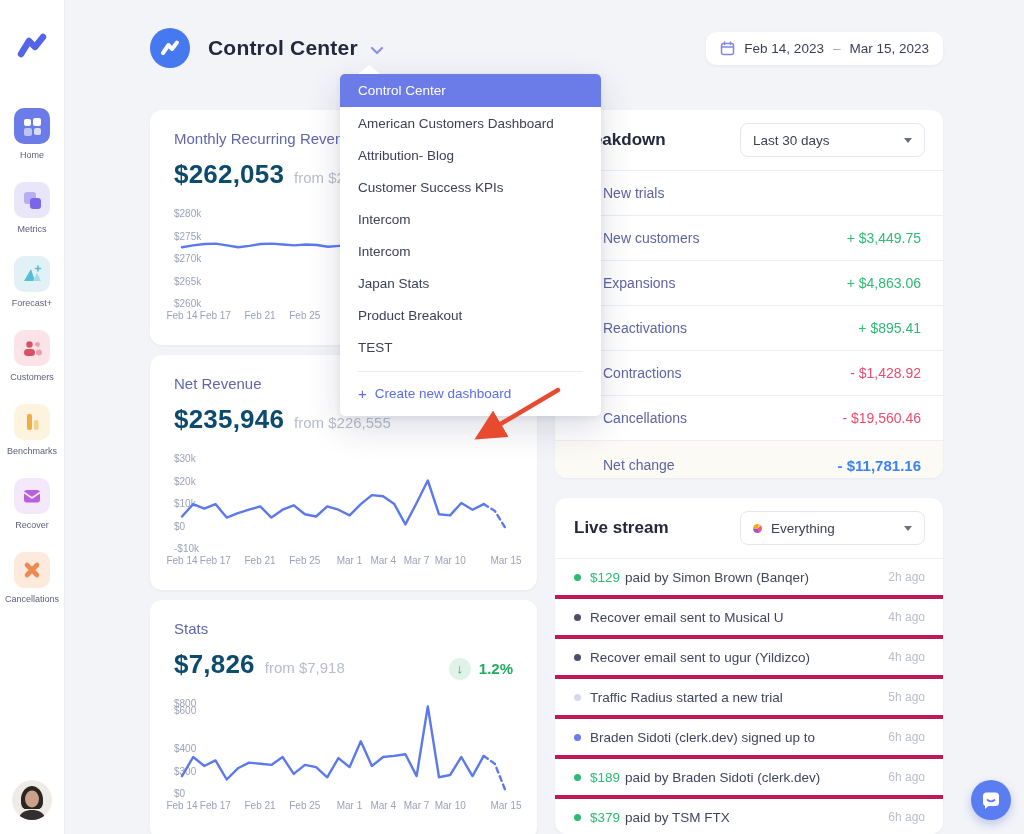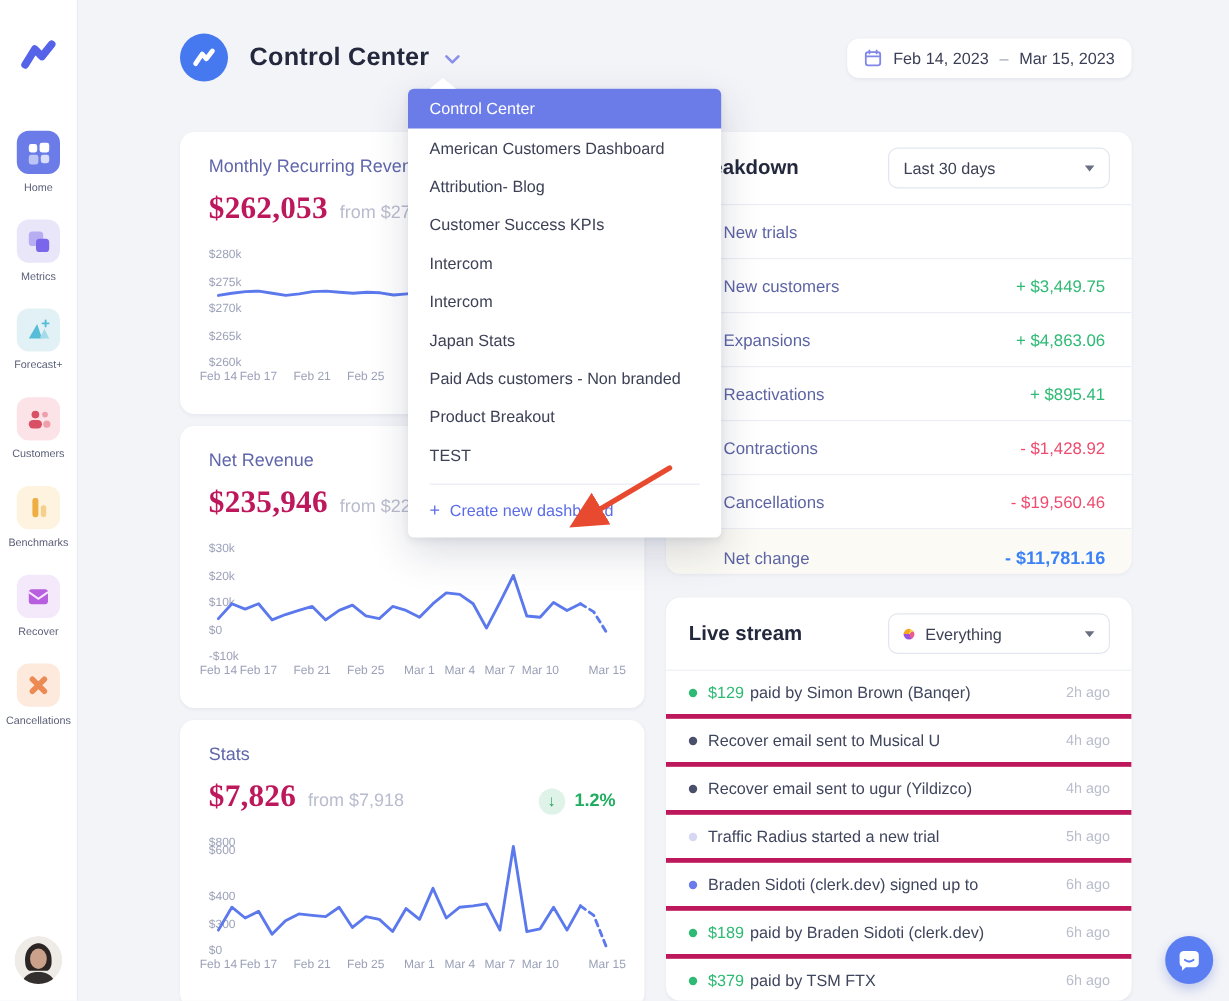--- a/index.html
+++ b/index.html
@@ -35,21 +35,21 @@
   .date-pill .sep { margin:0 9px; color:#9aa0b5; }
   .date-pill svg { margin-right:9px; }
 
   
   .card { position:absolute; background:#ffffff; border-radius:12px; box-shadow:0 1px 3px rgba(35,40,80,.05); }
   .card-mrr  { left:150px; top:110px; width:387px; height:235px; padding:20px 24px; }
   .card-net  { left:150px; top:355px; width:387px; height:235px; padding:20px 24px; }
   .card-fees { left:150px; top:600px; width:387px; height:240px; padding:20px 24px; }
   .metric-title { font-size:15px; color:#6066ab; }
   .metric-value-row { display:flex; align-items:baseline; margin-top:12px; }
-  .metric-value { font-size:26px; font-weight:bold; color:#be185d; letter-spacing:.2px;font-family:Liberation Serif, serif; }
+  .metric-value { font-size:26px; font-weight:bold; color:#0c4a6e; letter-spacing:.2px; }
   .metric-from { margin-left:10px; font-size:15px; color:#b8bccd; }
   .delta-badge { margin-left:auto; display:flex; align-items:center; }
   .delta-circle { width:22px; height:22px; border-radius:50%; background:#dff3e8; color:#27a35f;
                   font-size:13px; display:flex; align-items:center; justify-content:center; }
   .delta-pct { margin-left:8px; font-size:15px; font-weight:bold; color:#1fad5f; }
 
   .chart { display:flex; margin-top:18px; }
   .ylabels { position:relative; width:42px; height:100px; }
   .ylabels span { position:absolute; left:0; font-size:10px; color:#9ba1b8; }
   .plot { position:relative; width:340px; }
@@ -440,21 +440,20 @@
         <div class="dd-item">Attribution- Blog</div>
 
         <div class="dd-item">Customer Success KPIs</div>
 
         <div class="dd-item">Intercom</div>
 
         <div class="dd-item">Intercom</div>
 
         <div class="dd-item">Japan Stats</div>
 
-        <div class="dd-item">Paid Ads customers - Non branded</div>
 
         <div class="dd-item">Product Breakout</div>
 
 
         <div class="dd-item">TEST</div>
       </div>
     <div class="dd-divider"></div>
     <div class="dd-create">
       <span class="plus">+</span>
       <span>Create new dashboard</span>

